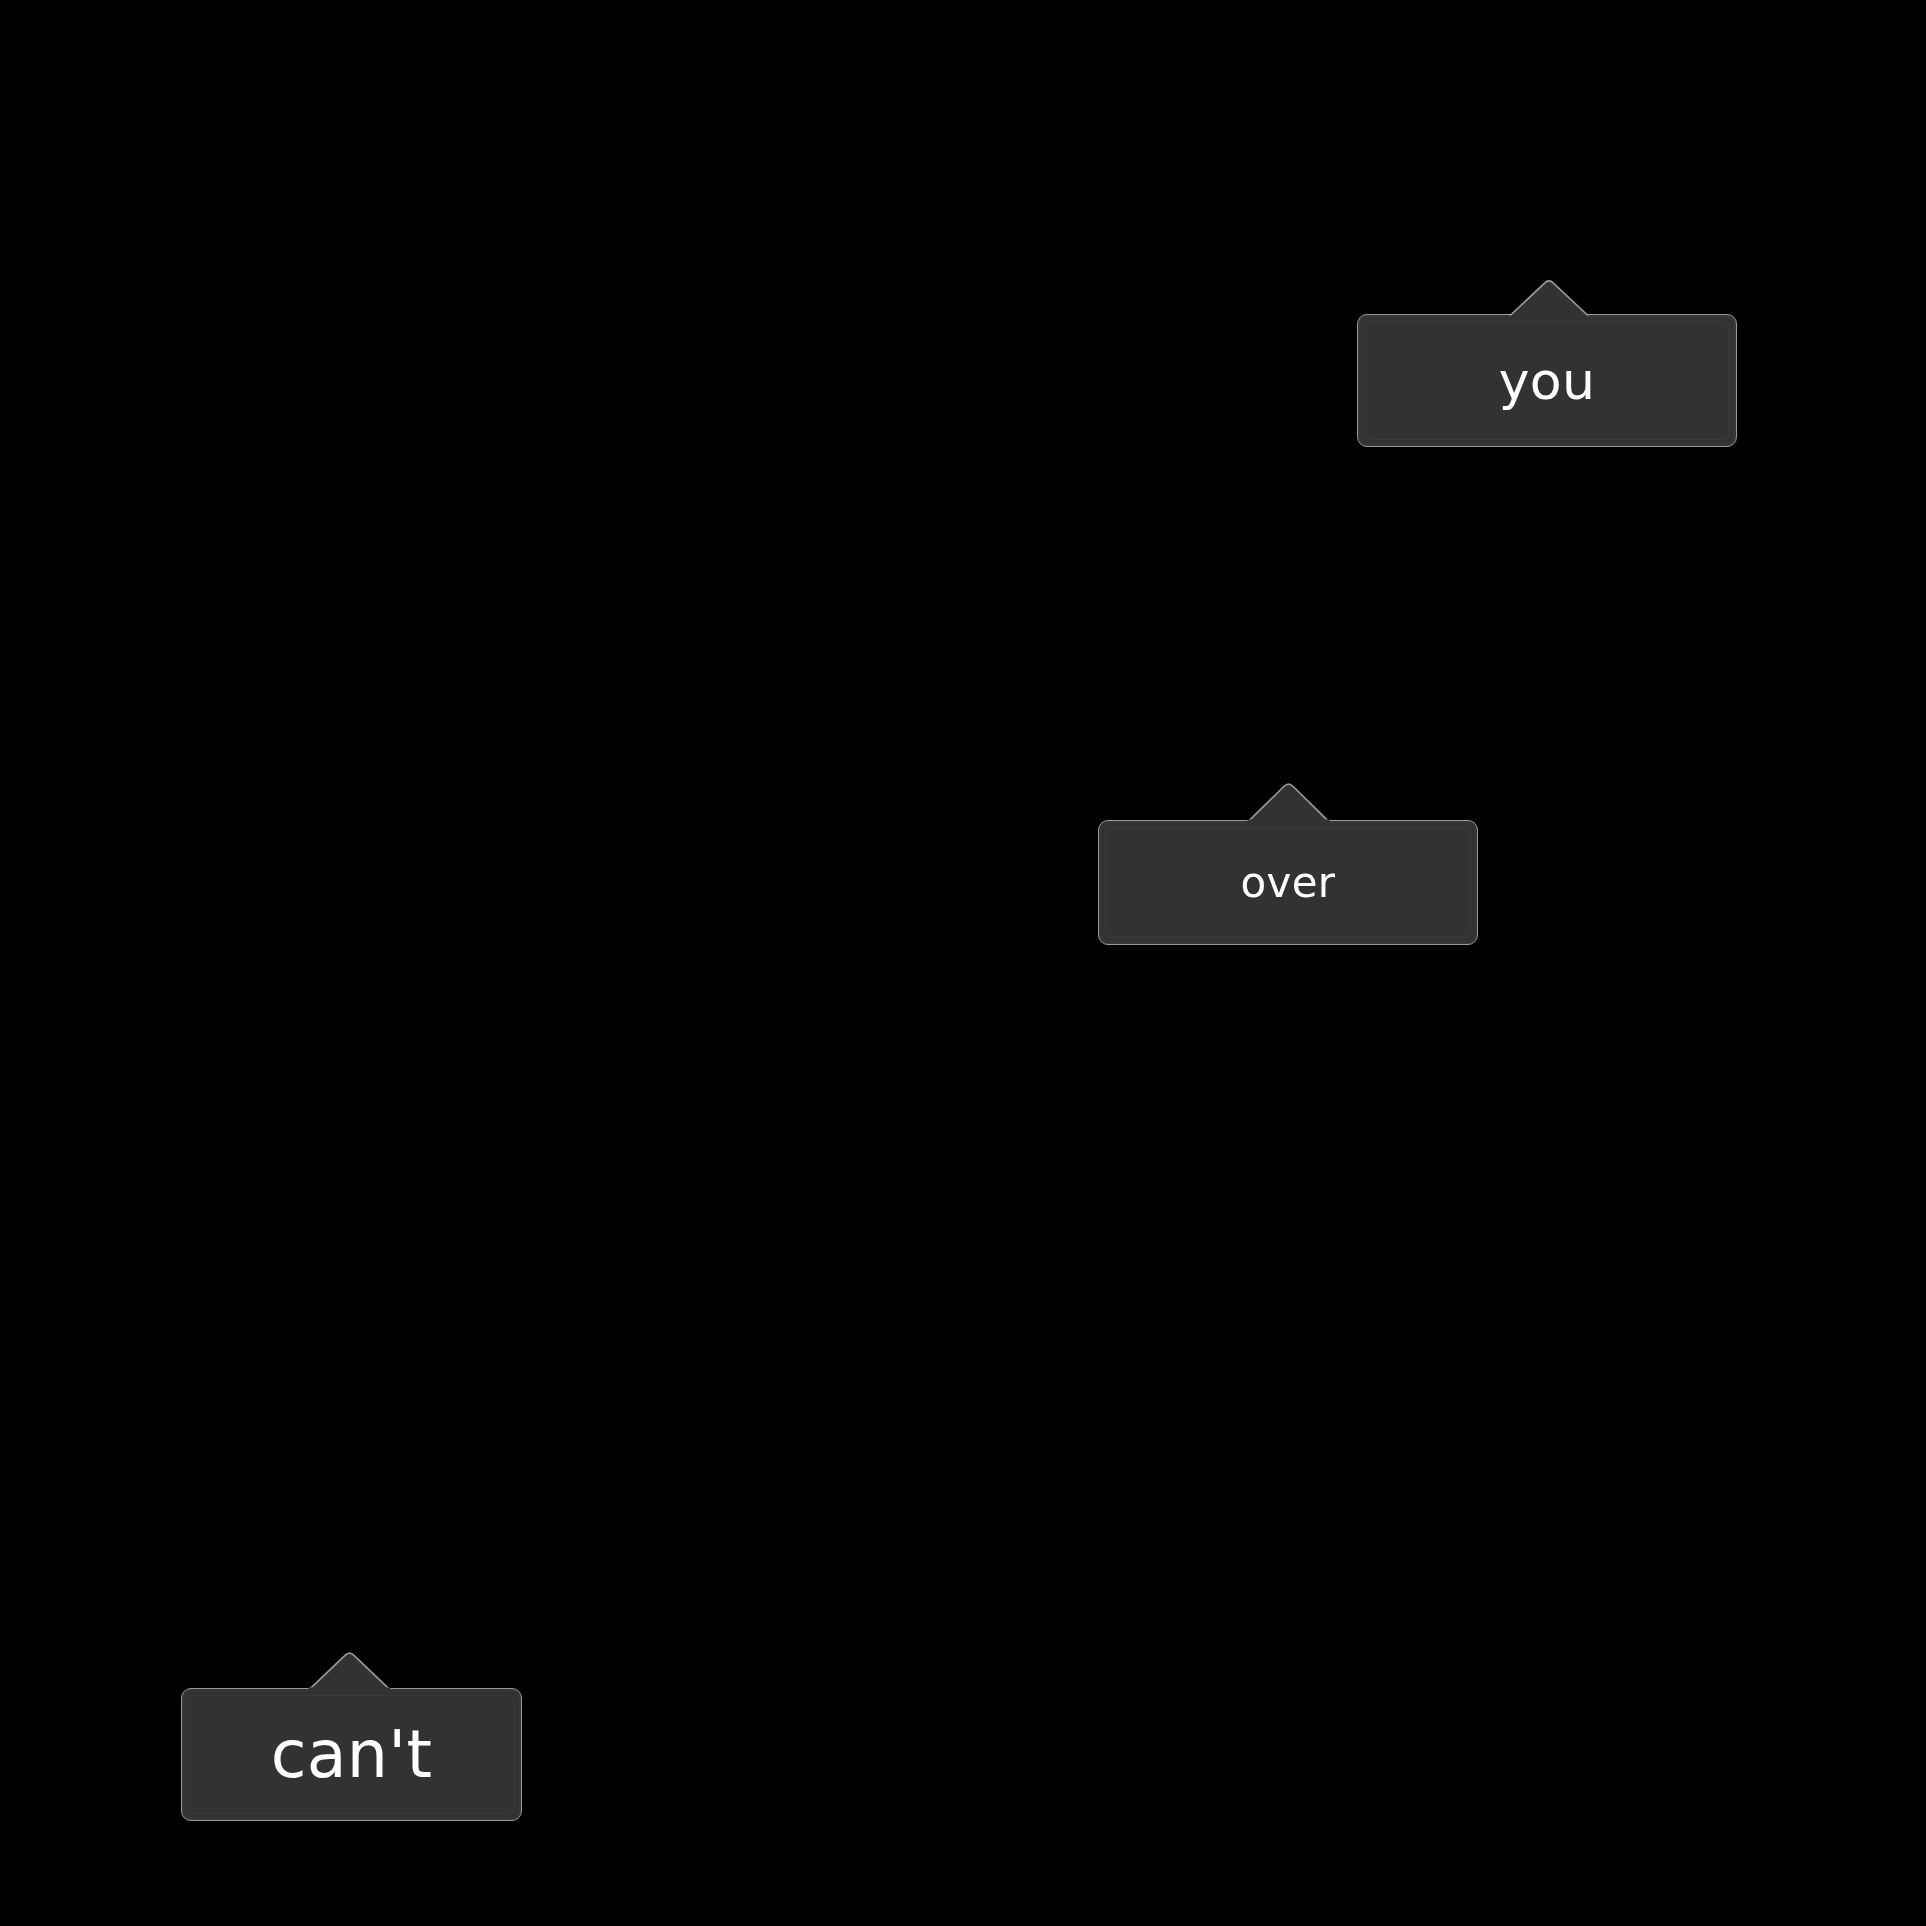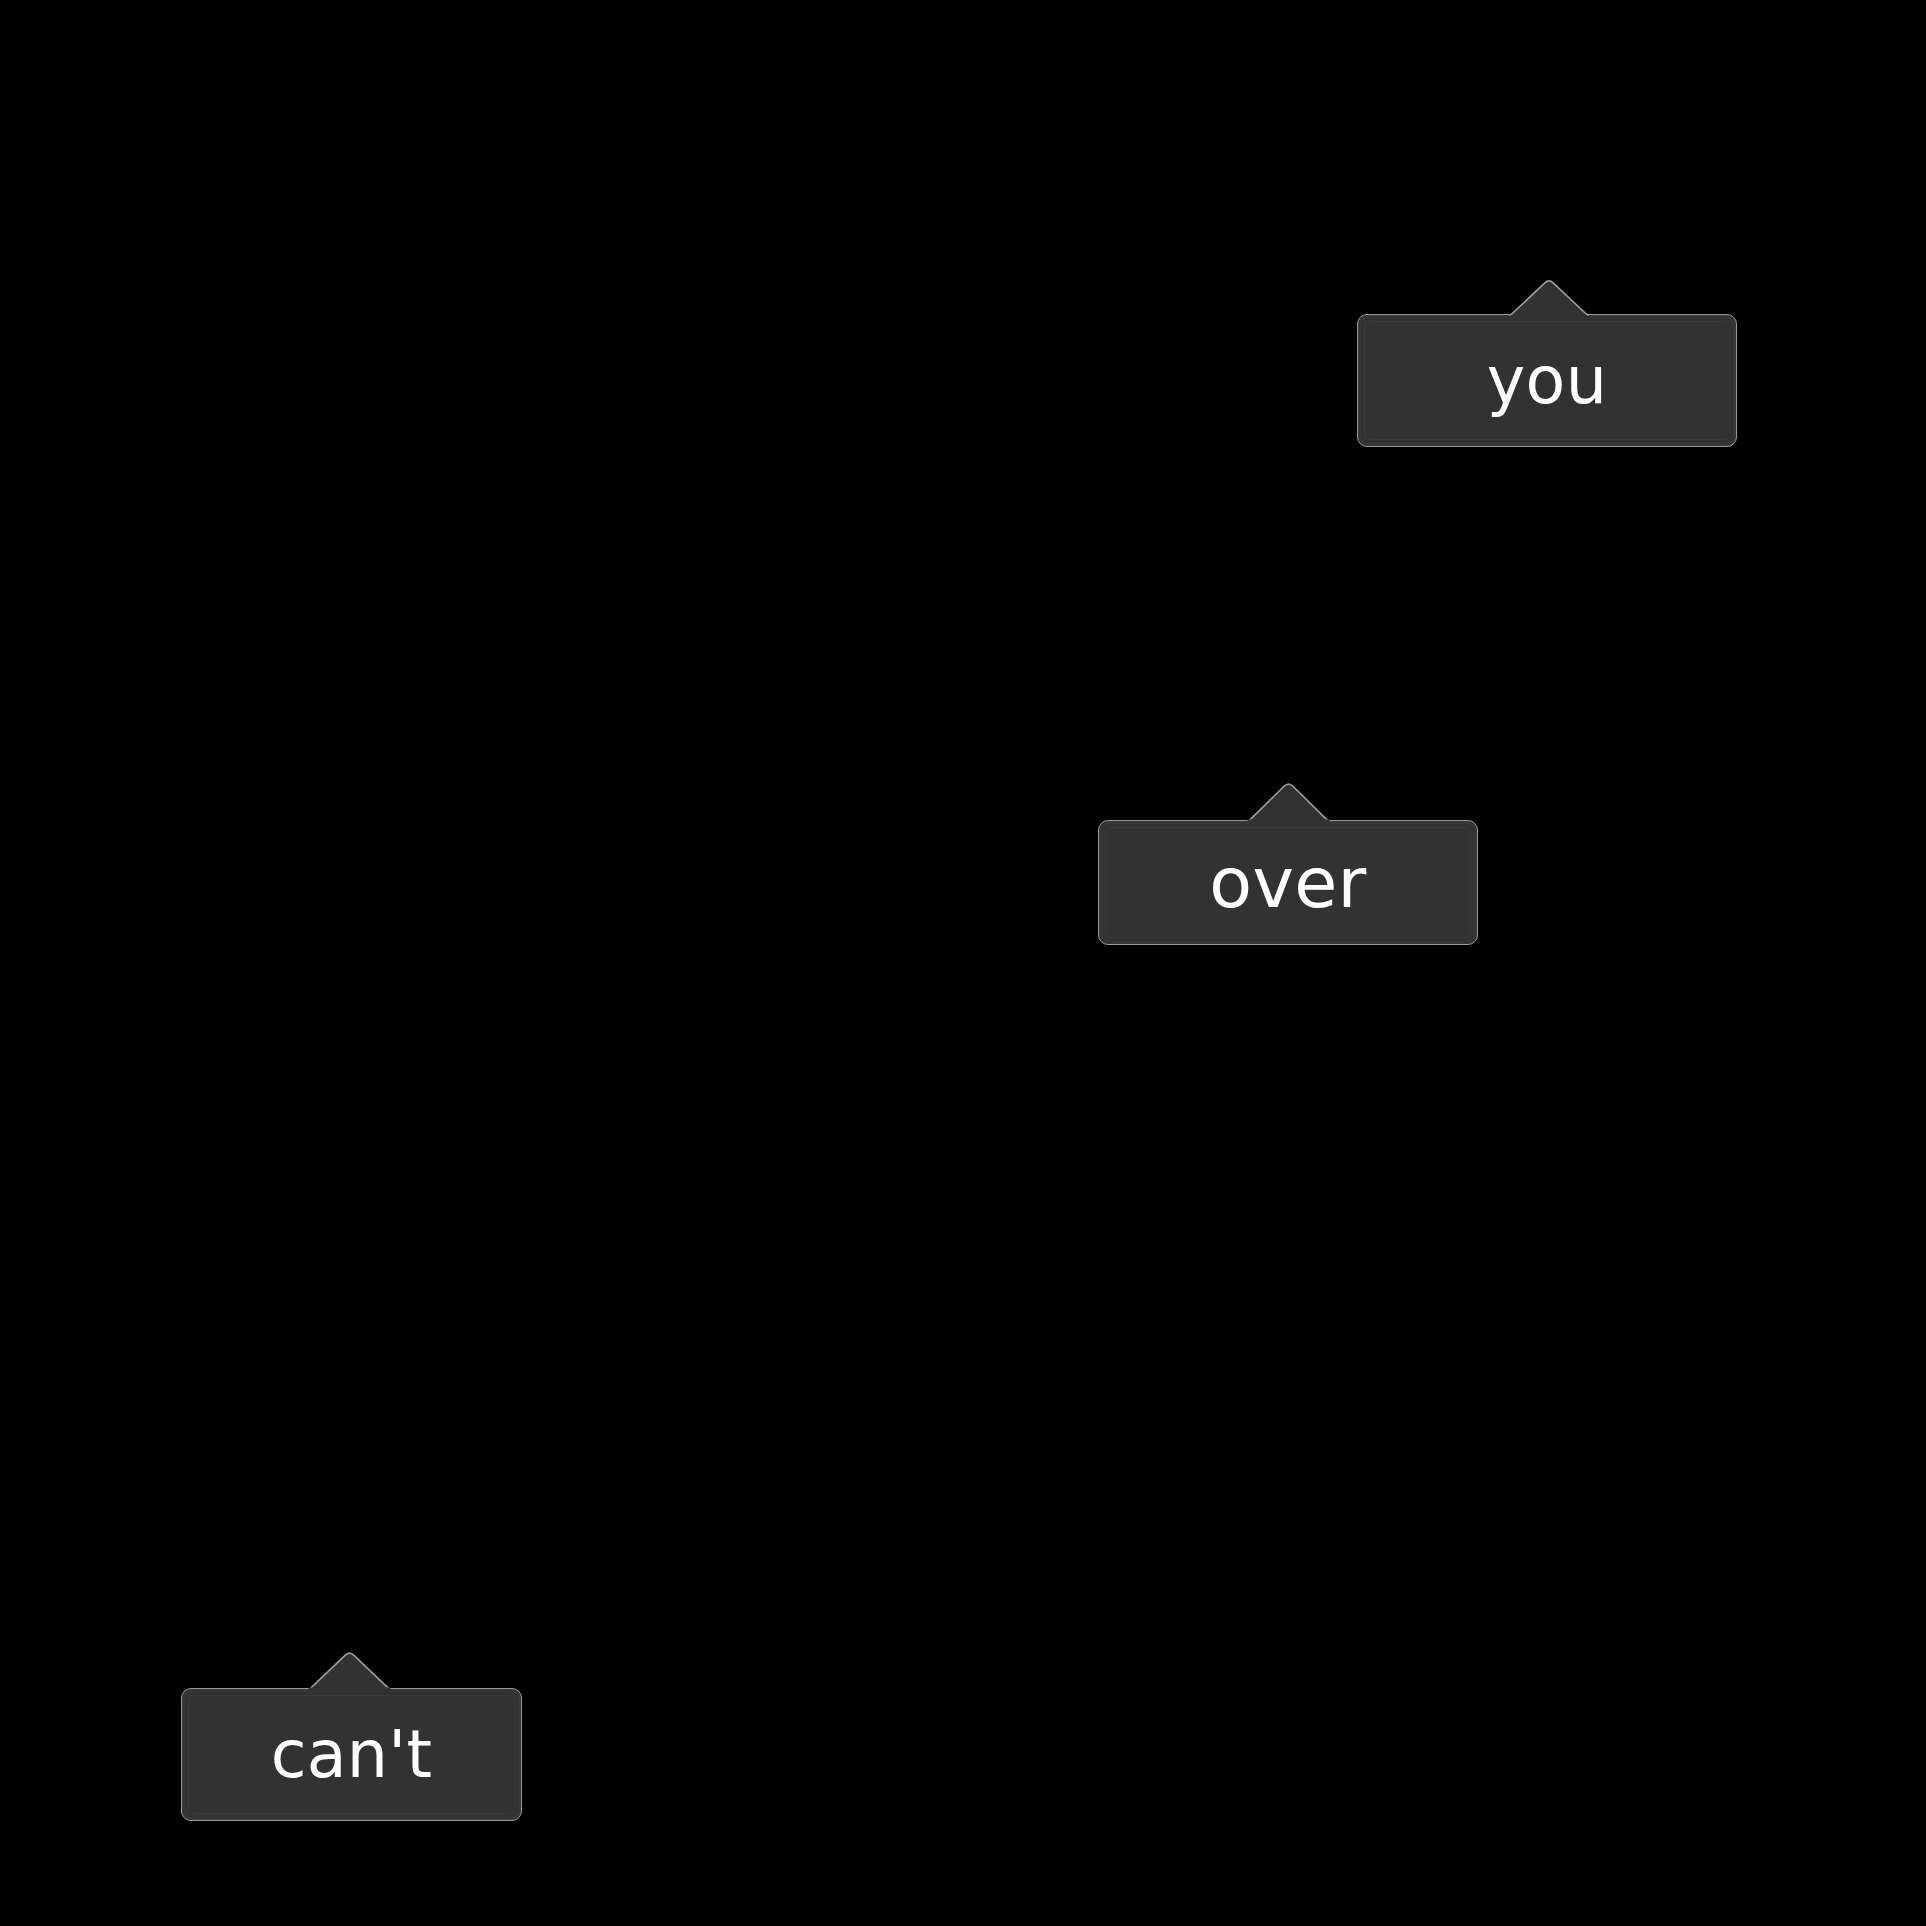--- a/index.html
+++ b/index.html
@@ -67,32 +67,32 @@
 
 <div id="stage" style="width: 1926px; height: 1926px; background: rgb(0, 0, 0);">
     <div class="bubble" style="left: 1357px; top: 314px; width: 378px; height: 131px;">
       <div class="bubble-tail" style="left: 144px; top: -38px; width: 96px; height: 44px;">
         <svg width="96" height="44" viewBox="0 0 172 80">
           <path d="M 12 75 L 78 13 Q 86 5 94 13 L 160 75 Z" fill="#323232" stroke="#9a9a9a" stroke-width="3" stroke-linejoin="round"></path>
           <rect x="10" y="72" width="152" height="12" fill="#323232"></rect>
         </svg>
       </div>
       <div class="bubble-body">
-        <span class="bubble-label" style="font-size: 65px; color: rgb(255, 255, 255);">you</span>
+        <span class="bubble-label" style="font-size: 52px; color: rgb(255, 255, 255);">you</span>
       </div>
     </div>
     <div class="bubble" style="left: 1098px; top: 820px; width: 378px; height: 123px;">
       <div class="bubble-tail" style="left: 144px; top: -41px; width: 93px; height: 45px;">
         <svg width="93" height="45" viewBox="0 0 168 81">
           <path d="M 12 76 L 76 13 Q 84 5 92 13 L 156 76 Z" fill="#323232" stroke="#9a9a9a" stroke-width="3" stroke-linejoin="round"></path>
           <rect x="10" y="73" width="148" height="12" fill="#323232"></rect>
         </svg>
       </div>
       <div class="bubble-body">
-        <span class="bubble-label" style="font-size: 70px; color: rgb(255, 255, 255);">over</span>
+        <span class="bubble-label" style="font-size: 42px; color: rgb(255, 255, 255);">over</span>
       </div>
     </div>
     <div class="bubble" style="left: 181px; top: 1688px; width: 339px; height: 131px; text-align: center;">
       <div class="bubble-tail" style="left: 122px; top: -40px; width: 93px; height: 44px;">
         <svg width="93" height="44" viewBox="0 0 168 79">
           <path d="M 12 74 L 76 13 Q 84 5 92 13 L 156 74 Z" fill="#323232" stroke="#9a9a9a" stroke-width="3" stroke-linejoin="round"></path>
           <rect x="10" y="71" width="148" height="12" fill="#323232"></rect>
         </svg>
       </div>
       <div class="bubble-body">

